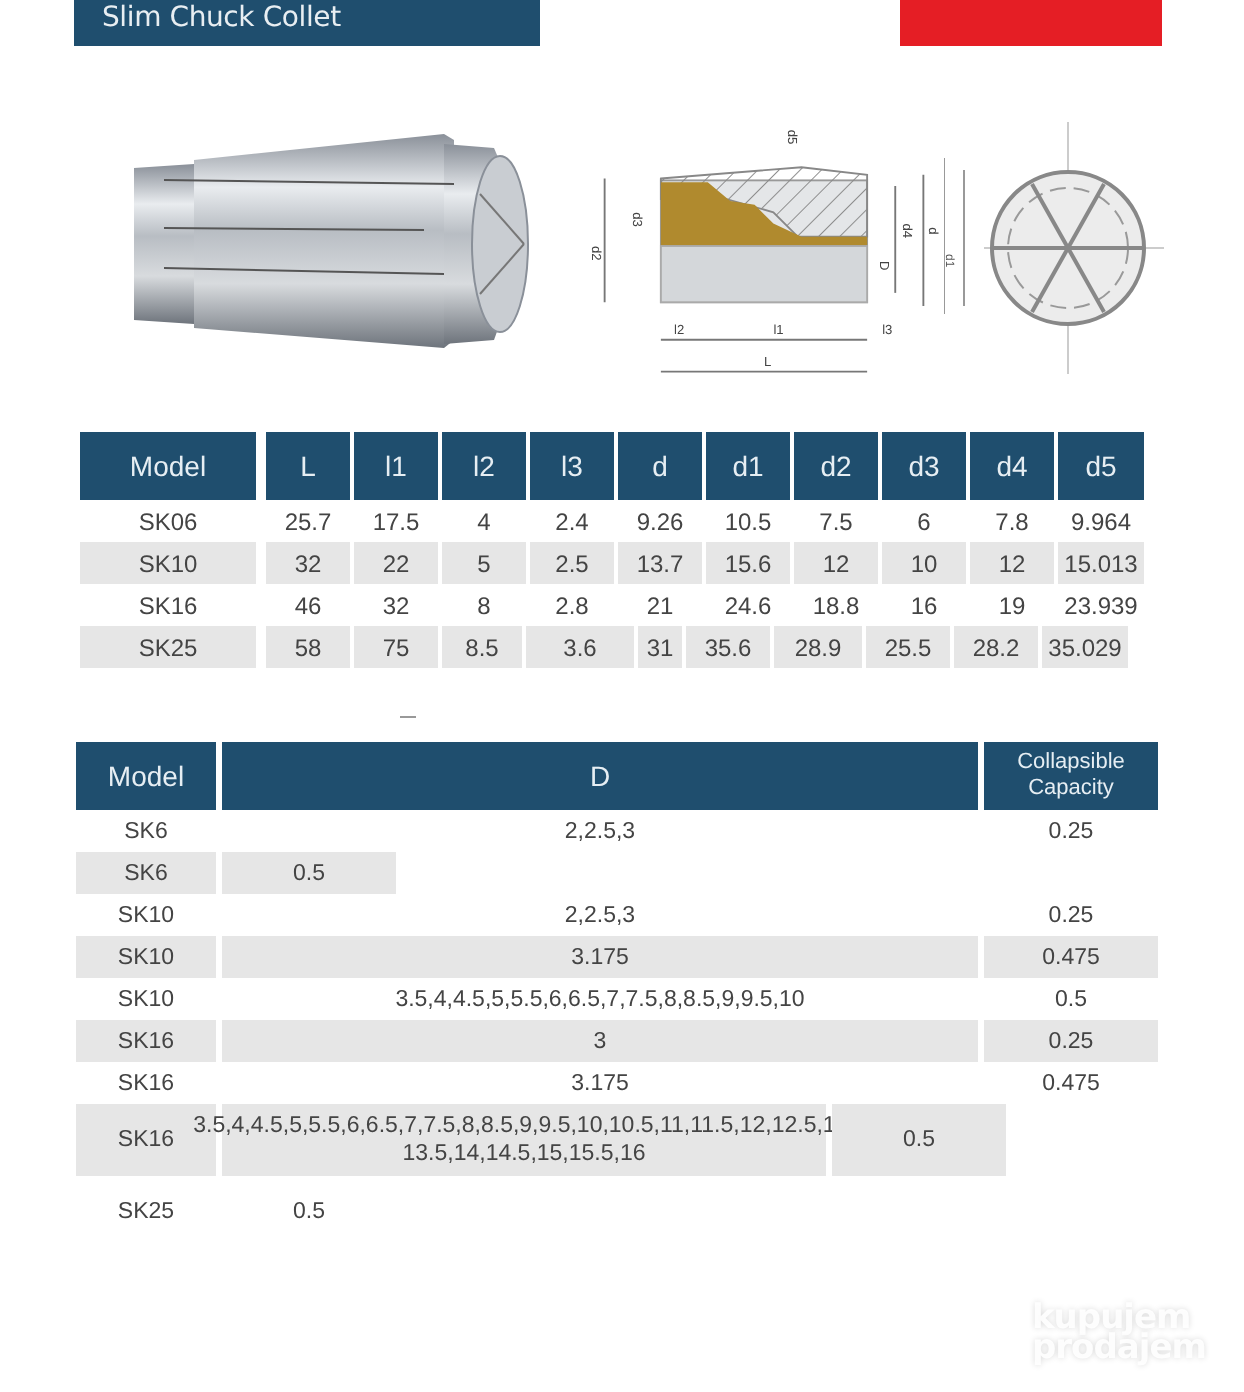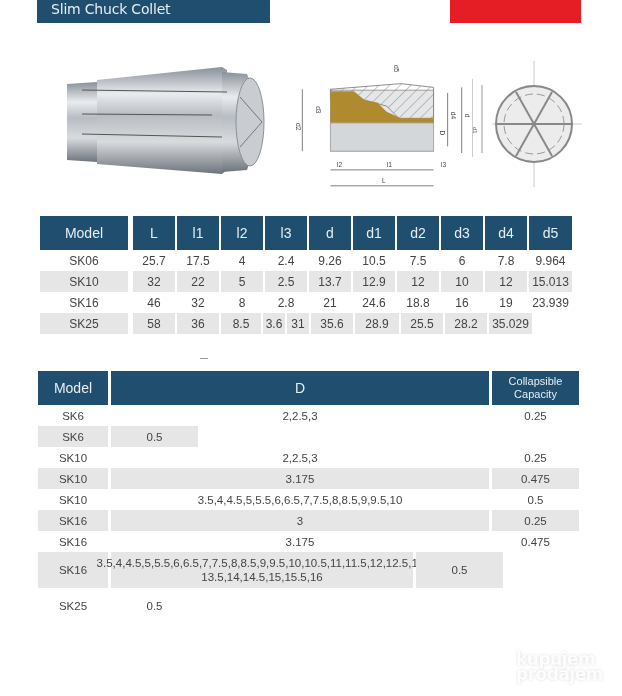--- a/index.html
+++ b/index.html
@@ -131,21 +131,21 @@
     <div class="dcell" style="width:42px">7.8</div>
     <div class="dcell" style="width:43px">9.964</div>
   </div>
   <div class="drow shade">
     <div class="dcell" style="width:88px">SK10</div>
     <div class="dcell" style="width:42px;margin-left:3px">32</div>
     <div class="dcell" style="width:42px">22</div>
     <div class="dcell" style="width:42px">5</div>
     <div class="dcell" style="width:42px">2.5</div>
     <div class="dcell" style="width:42px">13.7</div>
-    <div class="dcell" style="width:42px">12.9</div>
+    <div class="dcell" style="width:42px">15.6</div>
     <div class="dcell" style="width:42px">12</div>
     <div class="dcell" style="width:42px">10</div>
     <div class="dcell" style="width:42px">12</div>
     <div class="dcell" style="width:43px">15.013</div>
   </div>
   <div class="drow">
     <div class="dcell" style="width:88px">SK16</div>
     <div class="dcell" style="width:42px;margin-left:3px">46</div>
     <div class="dcell" style="width:42px">32</div>
     <div class="dcell" style="width:42px">8</div>
@@ -153,23 +153,23 @@
     <div class="dcell" style="width:42px">21</div>
     <div class="dcell" style="width:42px">24.6</div>
     <div class="dcell" style="width:42px">18.8</div>
     <div class="dcell" style="width:42px">16</div>
     <div class="dcell" style="width:42px">19</div>
     <div class="dcell" style="width:43px">23.939</div>
   </div>
   <div class="drow shade">
     <div class="dcell" style="width:88px">SK25</div>
     <div class="dcell" style="width:42px;margin-left:3px">58</div>
-    <div class="dcell" style="width:42px">36</div>
+    <div class="dcell" style="width:42px">75</div>
     <div class="dcell" style="width:40px">8.5</div>
-    <div class="dcell" style="width:22px">3.6</div>
+    <div class="dcell" style="width:54px">3.6</div>
     <div class="dcell" style="width:22px">31</div>
     <div class="dcell" style="width:42px">35.6</div>
     <div class="dcell" style="width:44px">28.9</div>
     <div class="dcell" style="width:42px">25.5</div>
     <div class="dcell" style="width:42px">28.2</div>
     <div class="dcell" style="width:43px">35.029</div>
   </div>
 </div>
 
 <div class="dash"></div>

